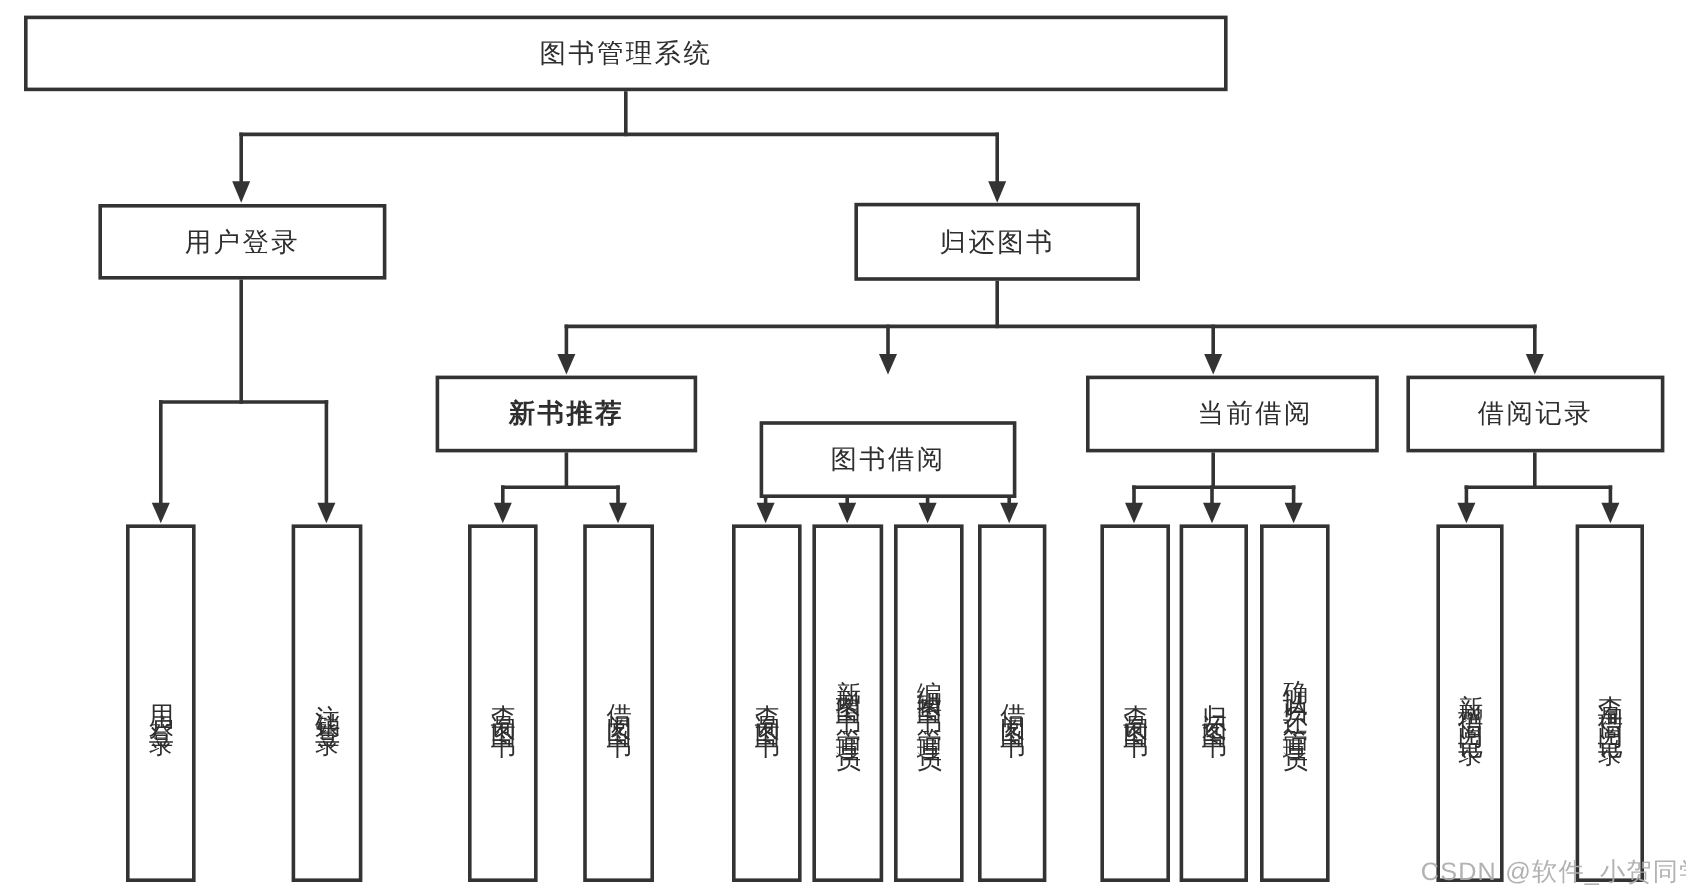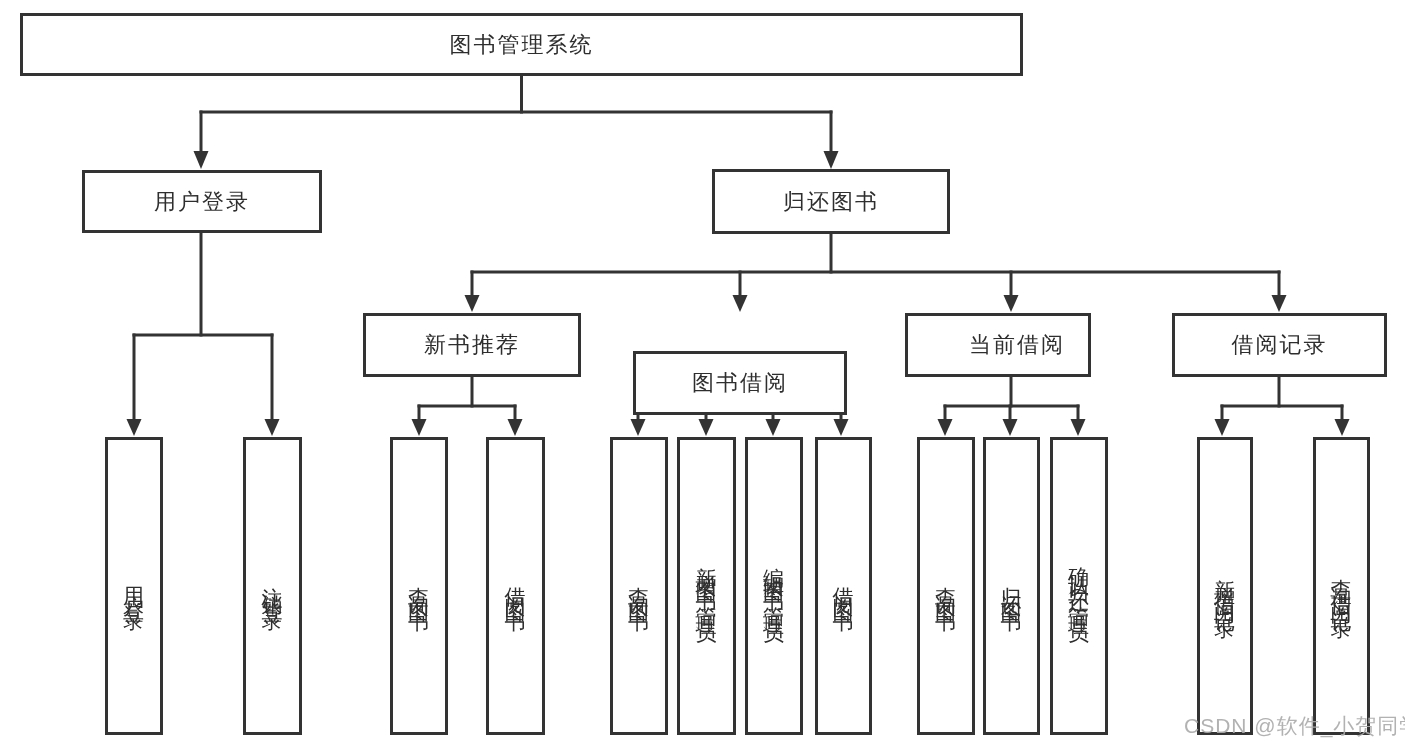--- a/index.html
+++ b/index.html
@@ -139,27 +139,27 @@
     <span class="lbl">图书管理系统</span>
   </div>
 
   <div class="box" style="left:82px; top:170px; width:240px; height:63px;">
     <span class="lbl">用户登录</span>
   </div>
   <div class="box" style="left:712px; top:169px; width:238px; height:65px;">
     <span class="lbl">归还图书</span>
   </div>
 
-  <div class="box" style="left:363px; top:313px; width:218px; height:64px;">
+  <div class="box" style="left:363px; top:313px; width:218px; height:64px;font-weight:bold;">
     <span class="lbl">新书推荐</span>
   </div>
   <div class="box" style="left:633px; top:313px; width:214px; height:64px;margin-top:38px;">
     <span class="lbl">图书借阅</span>
   </div>
-  <div class="box" style="left:905px; top:313px; width:186px; height:64px;padding-left:38px;">
+  <div class="box" style="left:905px; top:313px; width:244px; height:64px;padding-left:38px;">
     <span class="lbl">当前借阅</span>
   </div>
   <div class="box" style="left:1172px; top:313px; width:215px; height:64px;">
     <span class="lbl">借阅记录</span>
   </div>
 
   <div class="box leaf" style="left:105px; top:437px; width:58px; height:298px;">
     <span class="lbl">用户登录</span>
   </div>
   <div class="box leaf" style="left:243px; top:437px; width:59px; height:298px;">

